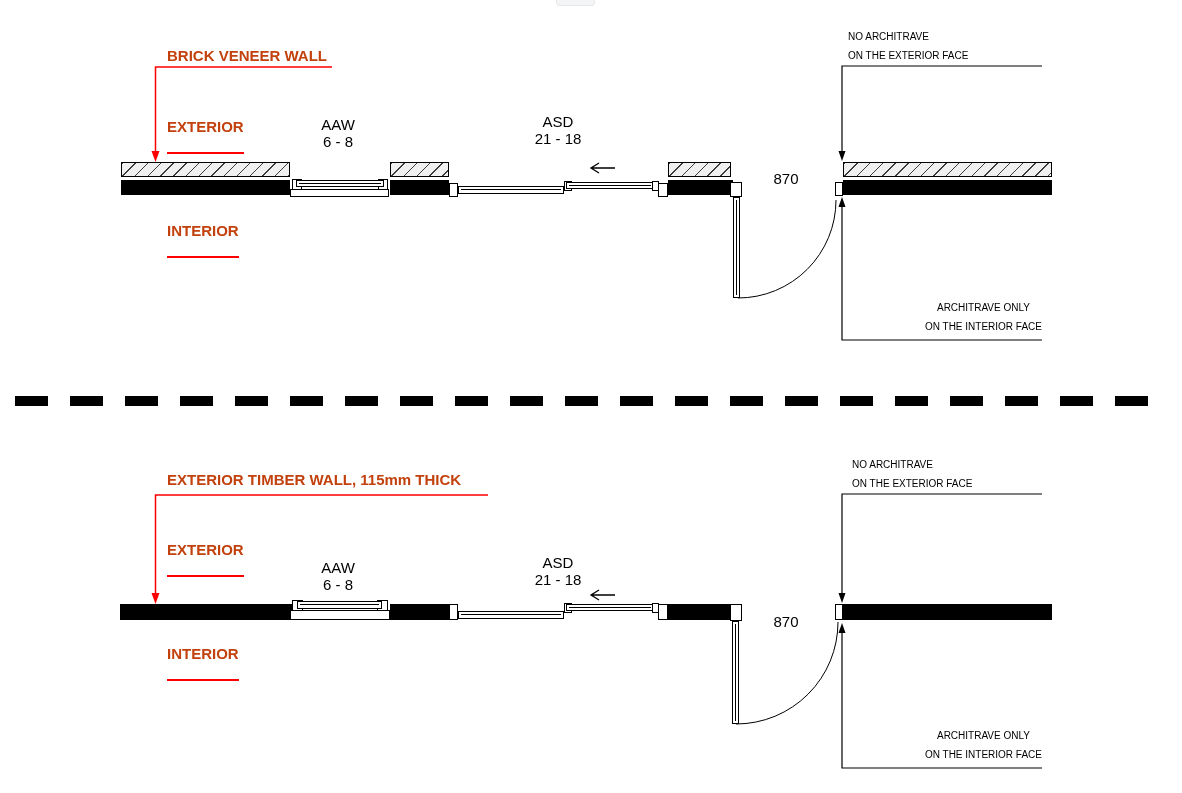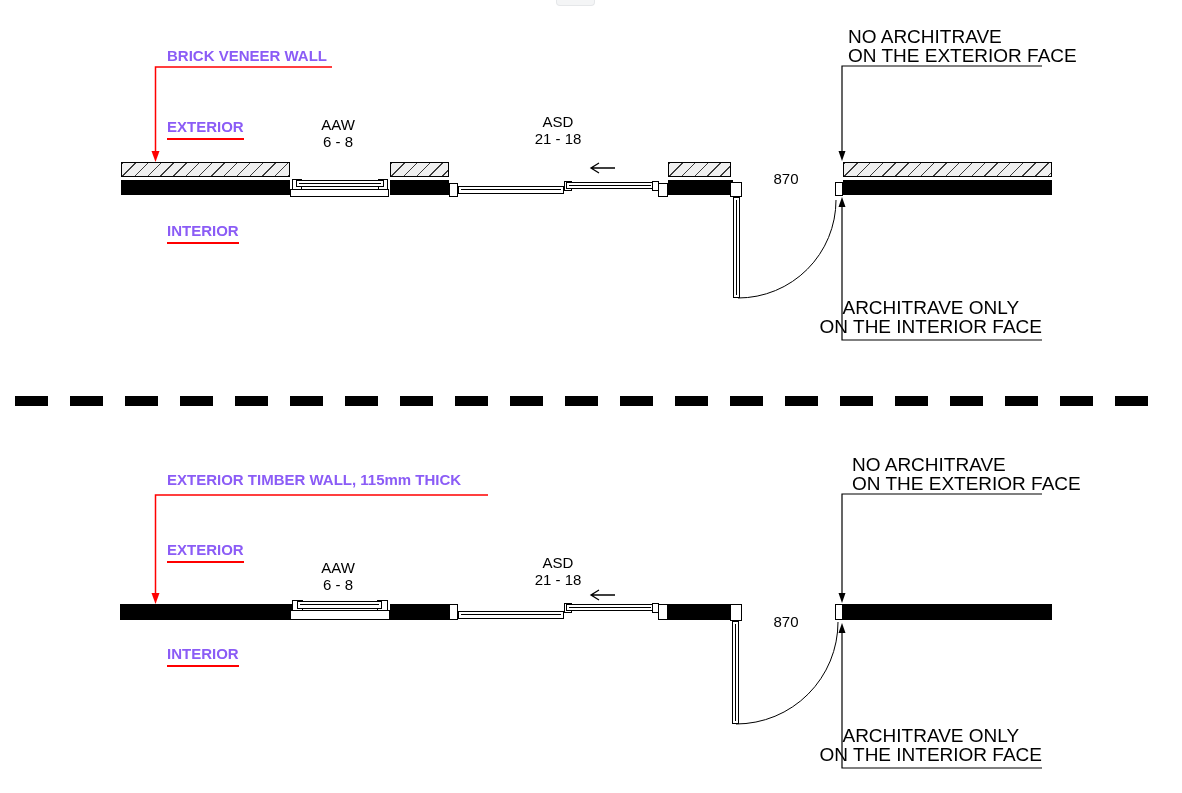--- a/index.html
+++ b/index.html
@@ -11,24 +11,24 @@
   .hatch{position:absolute;height:15px;box-sizing:border-box;border:1px solid #000;
          background-color:#f0f0f0;
          background-image:repeating-linear-gradient(135deg,#3c3c3c 0,#3c3c3c 1px,transparent 1px,transparent 9px);}
   .solid{position:absolute;background:#000;}
   .frame{position:absolute;background:#fff;border:1px solid #000;box-sizing:border-box;}
   .iline-h{position:absolute;left:2px;right:2px;top:2px;height:1px;background:#000;}
   .iline-v{position:absolute;top:2px;bottom:2px;left:2px;width:1px;background:#000;}
 
   
   .lbl{position:absolute;white-space:nowrap;color:#000;font-size:15px;line-height:19px;}
-  .red{color:#8b5cf6;font-weight:bold;}
-  .u-red{border-bottom:2px solid #ff0000;padding-bottom:2px;}
+  .red{color:#c2410c;font-weight:bold;}
+  .u-red{border-bottom:2px solid #ff0000;padding-bottom:16px;}
   .tag{position:absolute;transform:translateX(-50%);text-align:center;font-size:15px;line-height:17px;color:#000;white-space:nowrap;}
-  .note{position:absolute;font-size:19px;line-height:19px;color:#000;white-space:nowrap;}
+  .note{position:absolute;font-size:10px;line-height:19px;color:#000;white-space:nowrap;}
   .note.right{text-align:center;}
 
   .divider{position:absolute;left:15px;top:396px;width:1151px;height:10px;
            background:repeating-linear-gradient(90deg,#000 0,#000 33px,transparent 33px,transparent 55px);}
   .artifact{position:absolute;left:556px;top:0;width:37px;height:5px;background:#f4f5f6;
             border:1px solid #e5e7e9;border-top:none;border-radius:0 0 4px 4px;}
 </style>
 </head>
 <body>
 

